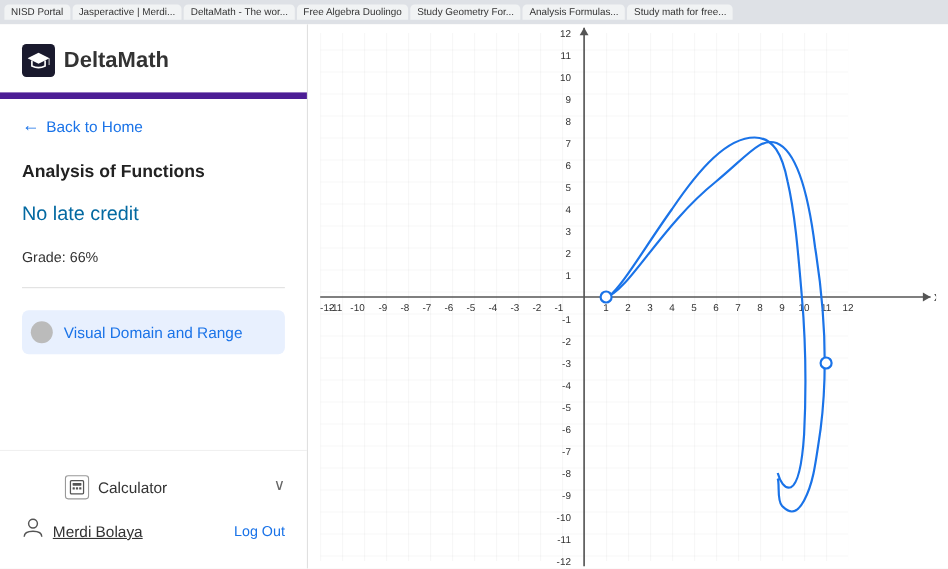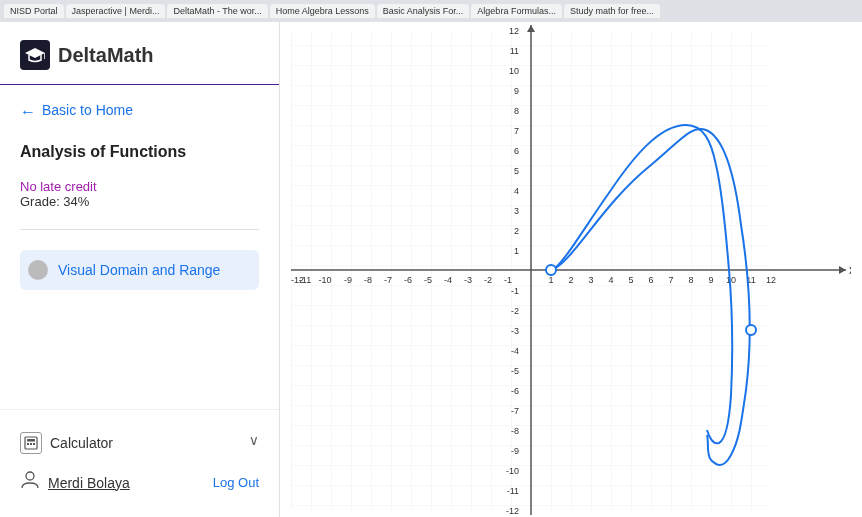--- a/index.html
+++ b/index.html
@@ -53,21 +53,21 @@
       flex-direction: column;
       padding: 0;
       flex-shrink: 0;
     }
 
     .sidebar-logo {
       display: flex;
       align-items: center;
       gap: 8px;
       padding: 18px 20px 14px 20px;
-      border-bottom: 1px solid #4c1d95;
+      border-bottom: 6px solid #4c1d95;
     }
 
     .logo-icon {
       width: 30px;
       height: 30px;
       background: #1a1a2e;
       border-radius: 4px;
       display: flex;
       align-items: center;
       justify-content: center;
@@ -105,23 +105,23 @@
     }
 
     .assignment-title {
       font-size: 16px;
       font-weight: bold;
       color: #222;
       margin-bottom: 18px;
     }
 
     .assignment-subtitle {
-      font-size: 13px;
-      color: #a21caf;
-      margin-bottom: 0;
+      font-size: 18px;
+      color: #0369a1;
+      margin-bottom: 21px;
     }
 
     .grade-text {
       font-size: 13px;
       color: #333;
       margin-bottom: 20px;
     }
 
     .divider {
       height: 1px;
@@ -162,20 +162,21 @@
       border-top: 1px solid #f0f0f0;
     }
 
     .calculator-row {
       display: flex;
       align-items: flex-start;
       gap: 8px;
       padding: 8px 0;
       cursor: pointer;
       justify-content: space-between;
+      margin-left: 39px;
     }
 
     .calculator-left {
       display: flex;
       align-items: center;
       gap: 8px;
     }
 
     .calc-icon {
       width: 22px;
@@ -247,49 +248,49 @@
       height: 100%;
     }
   </style>
 </head>
 <body>
 
 <div class="tab-bar">
   <div class="tab-item">NISD Portal</div>
   <div class="tab-item">Jasperactive | Merdi...</div>
   <div class="tab-item">DeltaMath - The wor...</div>
-  <div class="tab-item">Home Algebra Lessons</div>
-  <div class="tab-item">Basic Analysis For...</div>
-  <div class="tab-item">Algebra Formulas...</div>
+  <div class="tab-item">Free Algebra Duolingo</div>
+  <div class="tab-item">Study Geometry For...</div>
+  <div class="tab-item">Analysis Formulas...</div>
   <div class="tab-item">Study math for free...</div>
 </div>
 
 <div class="main-area">
 
   <div class="sidebar">
     <div class="sidebar-logo">
       <div class="logo-icon">
         <svg viewBox="0 0 20 20" fill="white">
           <polygon points="10,3 20,8 10,13 0,8" fill="white"></polygon>
           <path d="M4,10 L4,15 Q10,18 16,15 L16,10" fill="none" stroke="white" stroke-width="1.5"></path>
           <line x1="20" y1="8" x2="20" y2="14" stroke="white" stroke-width="1.5"></line>
         </svg>
       </div>
       <span class="logo-text">DeltaMath</span>
     </div>
 
     <div class="sidebar-nav">
       <a class="back-link">
         <span class="back-arrow">←</span>
-        <span>Basic to Home</span>
+        <span>Back to Home</span>
       </a>
 
       <div class="assignment-title">Analysis of Functions</div>
       <div class="assignment-subtitle">No late credit</div>
-      <div class="grade-text">Grade: 34%</div>
+      <div class="grade-text">Grade: 66%</div>
 
       <div class="divider"></div>
 
       <button class="problem-btn">
         <div class="problem-btn-icon"></div>
         <span>Visual Domain and Range</span>
       </button>
     </div>
 
     <div class="sidebar-bottom">

